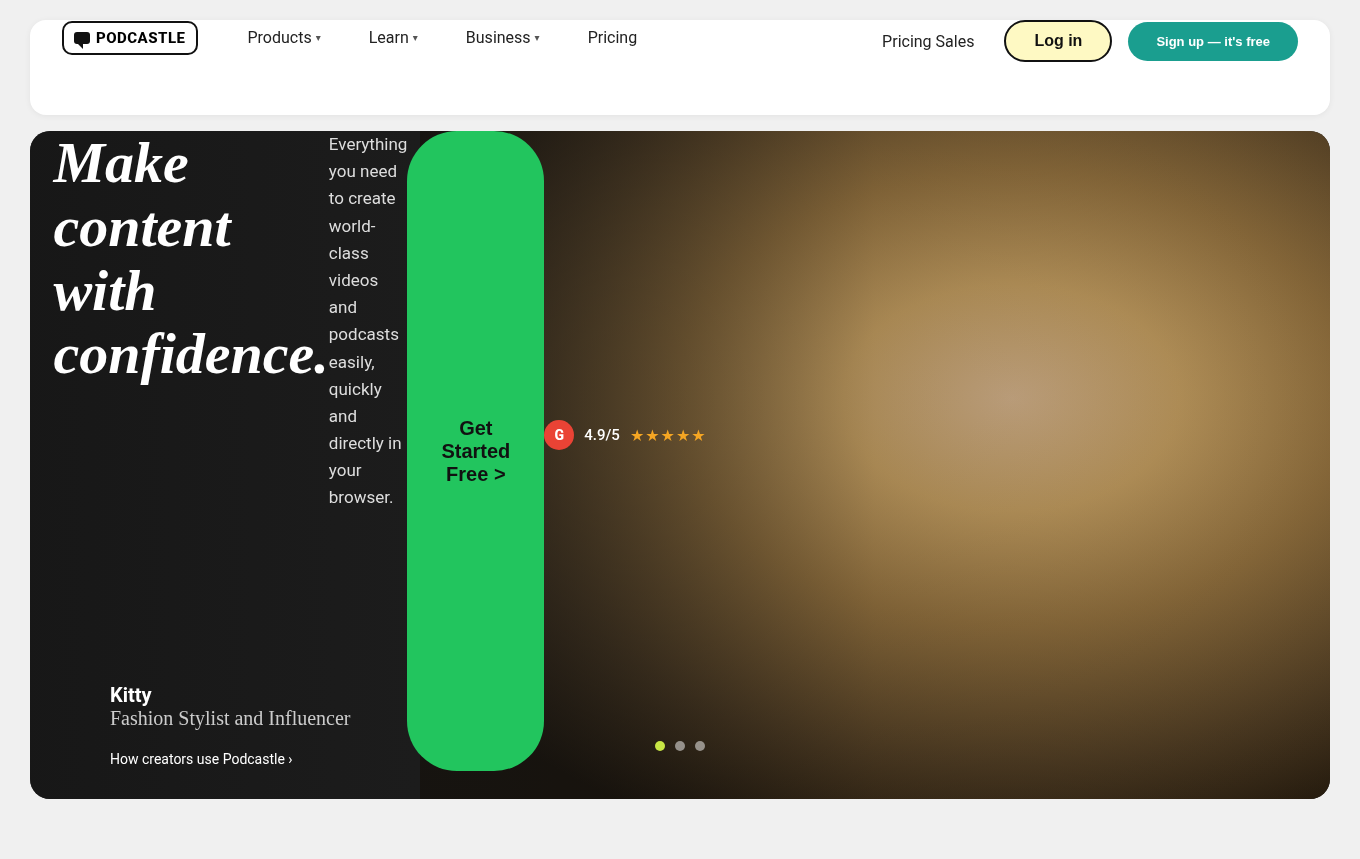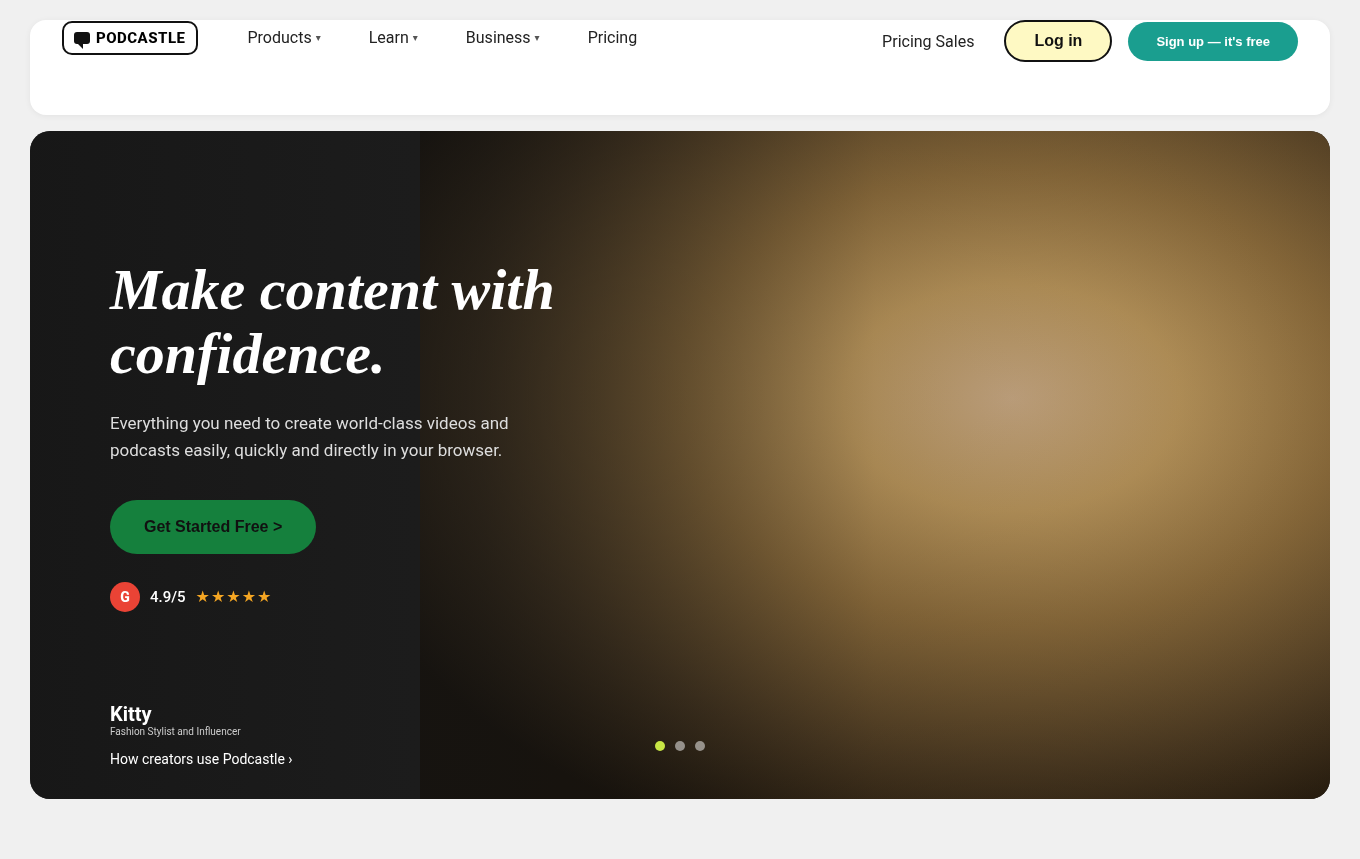--- a/index.html
+++ b/index.html
@@ -140,21 +140,21 @@
       z-index: 0;
       background:
         radial-gradient(ellipse at 65% 40%, #c8a882 0%, #b8945a 20%, #8a6a3a 40%, #4a3820 65%, #1a1208 85%);
     }
     .hero-content {
       position: absolute;
       left: 80px;
       top: 0;
       bottom: 0;
       display: flex;
-      flex-direction: column;
+      flex-direction: row;
       justify-content: center;
       z-index: 2;
       max-width: 540px;
     }
     .hero-title {
       font-size: 58px;
       font-weight: 700;
       color: #fff;
       line-height: 1.1;
       margin-bottom: 24px;
@@ -162,23 +162,23 @@
       font-family: Georgia, 'Times New Roman', serif;
     }
     .hero-subtitle {
       font-size: 17px;
       color: #ddd;
       line-height: 1.6;
       margin-bottom: 36px;
       max-width: 460px;
     }
     .get-started-btn {
-      background: #15803d;
+      background: #22c55e;
       color: #111;
-      font-size: 16px;
+      font-size: 20px;
       font-weight: 800;
       padding: 18px 34px;
       border-radius: 50px;
       cursor: pointer;
       border: none;
       display: inline-block;
       width: fit-content;
       margin-bottom: 28px;
       transition: background 0.15s;
     }
@@ -217,22 +217,23 @@
       z-index: 2;
     }
     .person-name {
       color: #fff;
       font-size: 20px;
       font-weight: 700;
       margin-bottom: 0;
     }
     .person-title {
       color: #ccc;
-      font-size: 10px;
-      margin-bottom: 14px;
+      font-size: 20px;
+      margin-bottom: 21px;
+      font-family: Liberation Serif, serif;
     }
     .creators-link {
       color: #fff;
       font-size: 14px;
       text-decoration: none;
       display: flex;
       align-items: center;
       gap: 6px;
       cursor: pointer;
     }

